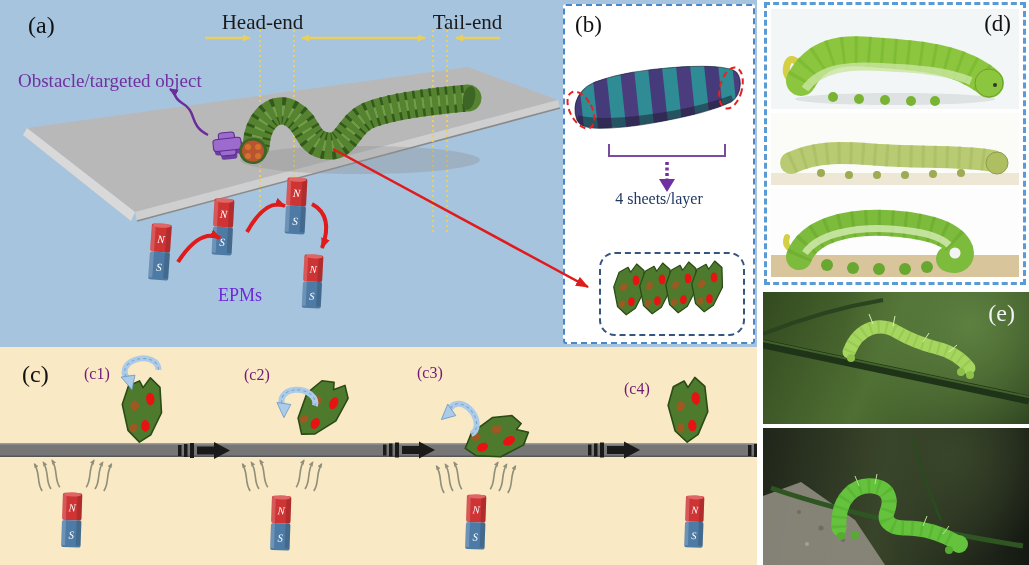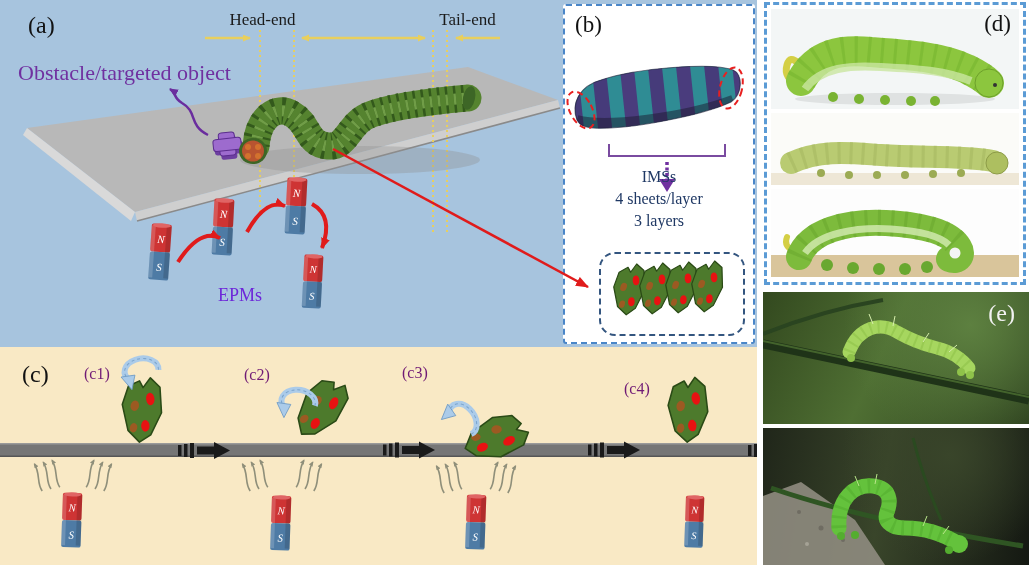--- a/index.html
+++ b/index.html
@@ -1,20 +1,20 @@
 <!DOCTYPE html>
 <html><head>
 <meta charset="utf-8">
 <style>
   html,body{margin:0;padding:0;background:#ffffff;}
   #fig{position:relative;width:1029px;height:565px;background:#ffffff;overflow:hidden;
        font-family:"Liberation Serif","DejaVu Serif",serif;}
   .abs{position:absolute;}
   .panel-letter{font-size:24px;color:#121212;}
-  .region-label{font-size:17px;color:#1a1a1a;text-align:center;}
+  .region-label{font-size:21px;color:#1a1a1a;text-align:center;}
   .navy{color:#6d28d9;}
   .purple-text{color:#7030a0;}
   #panel-a{left:0;top:0;width:757px;height:347px;background:#a7c4de;}
   #panel-c{left:0;top:347px;width:757px;height:218px;background:#f9e9c5;}
   #panel-b{left:563px;top:4px;width:192px;height:340px;background:#ffffff;
            border:2px dashed #4a86c8;border-radius:3px;box-sizing:border-box;z-index:10;}
   #panel-d{left:764px;top:2px;width:262px;height:283px;background:#ffffff;
            border:3px dashed #5b9bd5;box-sizing:border-box;padding:4px;}
   .photo{position:relative;width:248px;overflow:hidden;}
   #photo-d1{height:100px;background:#f3f6f6;margin-bottom:4px;}
@@ -161,21 +161,21 @@
       <g fill="none" stroke="#e01b1b" stroke-width="4">
         <path d="M 178,262 Q 200,228 220,238" marker-end="url(#mRed)"></path>
         <path d="M 247,232 Q 266,198 285,206" marker-end="url(#mRed)"></path>
         <path d="M 312,204 Q 334,216 322,248" marker-end="url(#mRed)"></path>
       </g>
     </svg>
 
     <div class="abs panel-letter" style="left:28px;top:12px;">(a)</div>
     <div class="abs region-label" style="left:210px;top:10px;width:105px;">Head-end</div>
     <div class="abs region-label" style="left:425px;top:10px;width:85px;">Tail-end</div>
-    <div class="abs purple-text" style="left:18px;top:60px;font-size:22px;">Obstacle/targeted object</div>
+    <div class="abs purple-text" style="left:18px;top:70px;font-size:19px;">Obstacle/targeted object</div>
     <div class="abs navy" style="left:195px;top:285px;width:90px;text-align:center;font-size:18px;">EPMs</div>
   </div>
 
   <div id="panel-c" class="abs">
     <svg width="757" height="218" viewBox="0 0 757 218">
 
       <g>
         <rect x="0" y="96" width="757" height="14" fill="#767676"></rect>
         <line x1="0" y1="96.7" x2="757" y2="96.7" stroke="#9a9a9a" stroke-width="1.4"></line>
         <line x1="0" y1="109.3" x2="757" y2="109.3" stroke="#565656" stroke-width="1.4"></line>
@@ -220,21 +220,21 @@
       <use href="#fieldL" transform="translate(112,115) scale(-1,1) rotate(-12)"></use>
       <use href="#fieldL" transform="translate(242,115) rotate(-12)"></use>
       <use href="#fieldL" transform="translate(322,115) scale(-1,1) rotate(-12)"></use>
       <use href="#fieldL" transform="translate(436,117) rotate(-12)"></use>
       <use href="#fieldL" transform="translate(516,117) scale(-1,1) rotate(-12)"></use>
     </svg>
 
     <div class="abs panel-letter" style="left:22px;top:14px;">(c)</div>
     <div class="abs stage-label" style="left:84px;top:18px;">(c1)</div>
     <div class="abs stage-label" style="left:244px;top:19px;">(c2)</div>
-    <div class="abs stage-label" style="left:402px;top:17px;">(c3)</div>
+    <div class="abs stage-label" style="left:417px;top:17px;">(c3)</div>
     <div class="abs stage-label" style="left:624px;top:33px;">(c4)</div>
   </div>
 
   <div id="panel-b" class="abs">
     <div class="abs panel-letter" style="left:10px;top:6px;font-size:23px;">(b)</div>
 
     <svg class="abs" style="left:0;top:30px;" width="188" height="216" viewBox="0 0 188 216">
       <defs>
         <clipPath id="wormclip">
           <path d="M 12,54 C 6,38 14,20 36,14 C 72,2 148,-4 168,4 C 178,8 178,28 166,36 C 136,50 62,64 28,62 C 18,61 15,59 12,54 Z"></path>
@@ -260,23 +260,21 @@
         <ellipse cx="166" cy="22" rx="11" ry="21" fill="none" stroke="#e82020" stroke-width="2" stroke-dasharray="6 4" transform="rotate(14 166 22)"></ellipse>
       </g>
 
       <path d="M 44,108 L 44,120 L 160,120 L 160,108" fill="none" stroke="#7a4ba0" stroke-width="2"></path>
       <g>
         <line x1="102" y1="126" x2="102" y2="144" stroke="#7030a0" stroke-width="3.5" stroke-dasharray="3 2.5"></line>
         <polygon points="94,143 110,143 102,156" fill="#7030a0"></polygon>
       </g>
     </svg>
 
-    <div class="b-line" style="top:162px;">IMSs</div>
     <div class="b-line" style="top:184px;">4 sheets/layer</div>
-    <div class="b-line" style="top:206px;">3 layers</div>
 
     <div id="ims-box">
       <svg width="142" height="80" viewBox="0 0 142 80">
         <use href="#leaf" transform="translate(16,10) skewX(-8) scale(0.82)"></use>
         <use href="#leaf" transform="translate(42,9) skewX(-8) scale(0.82)"></use>
         <use href="#leaf" transform="translate(68,8) skewX(-8) scale(0.82)"></use>
         <use href="#leaf" transform="translate(94,7) skewX(-8) scale(0.82)"></use>
       </svg>
     </div>
   </div>

